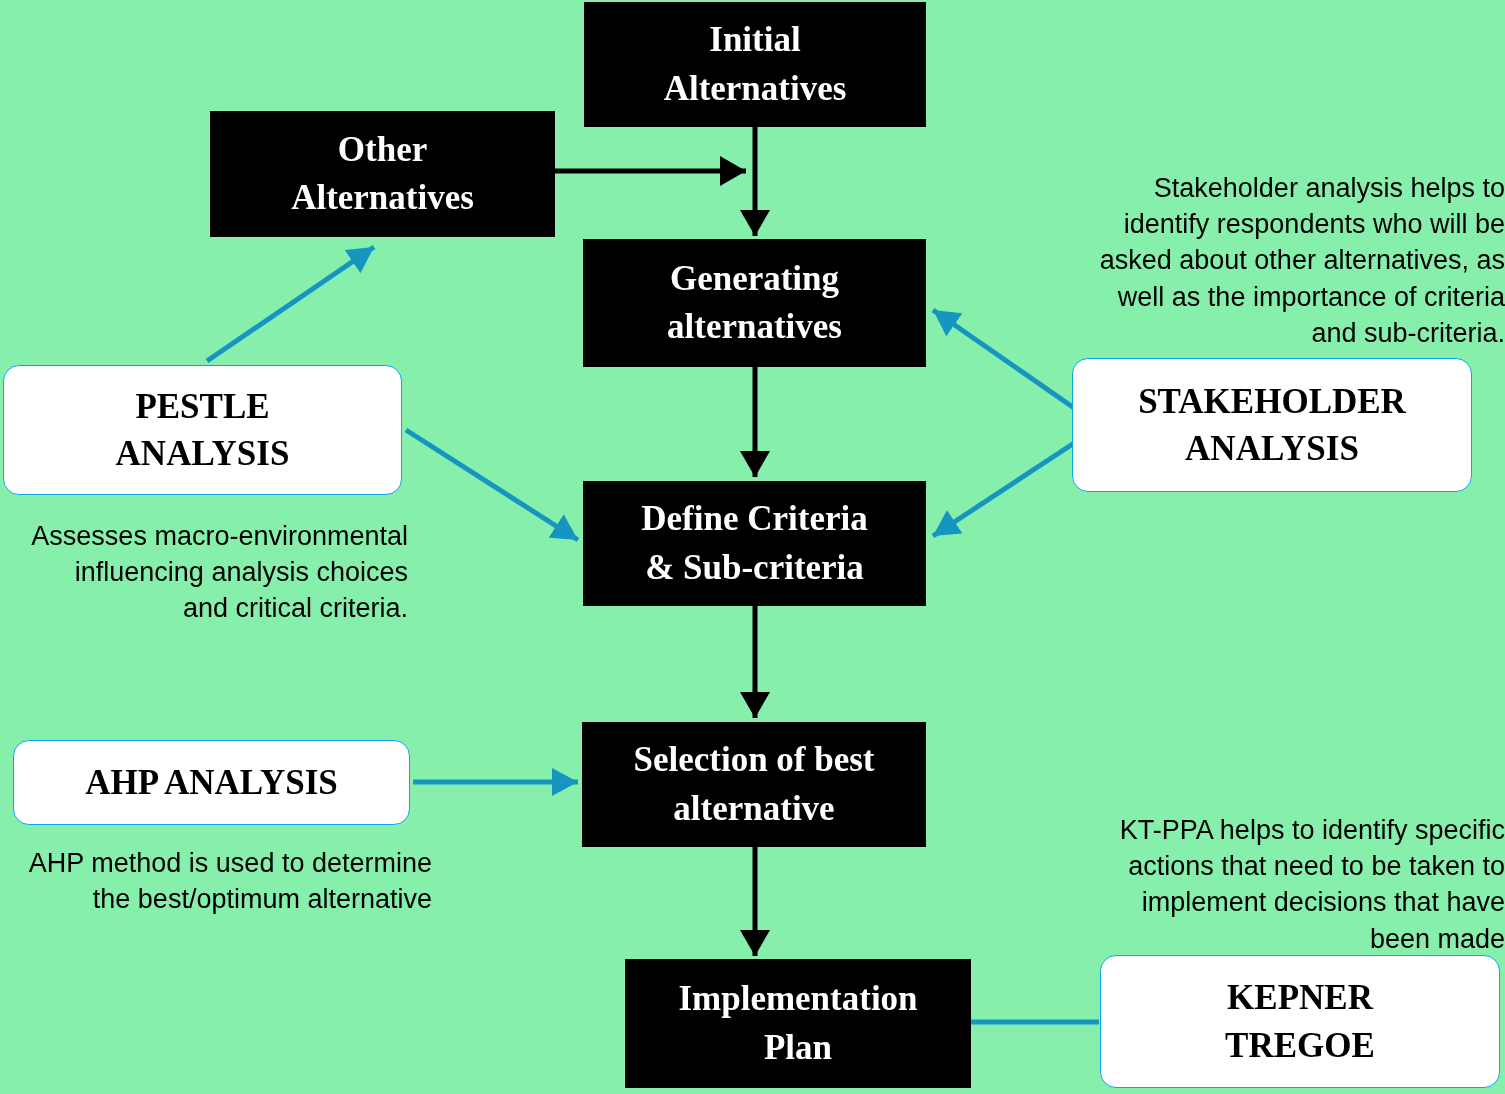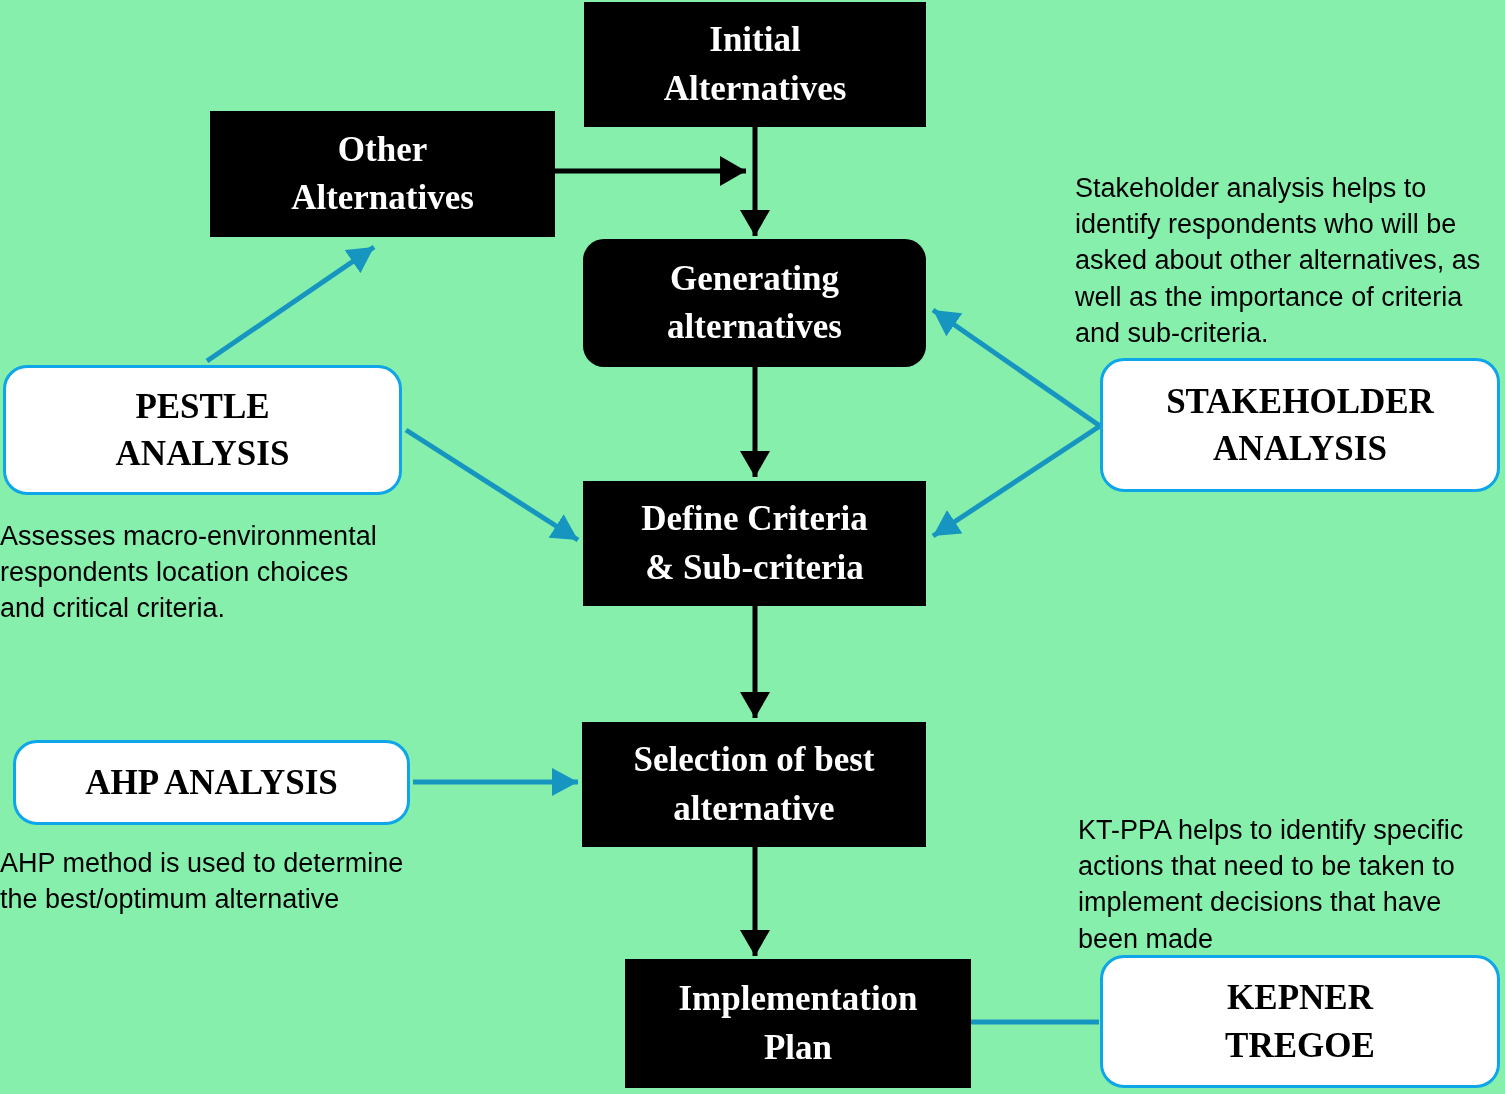--- a/index.html
+++ b/index.html
@@ -22,60 +22,60 @@
     text-align: center;
     font-weight: bold;
     font-size: 35px;
     line-height: 1.38;
     white-space: pre-line;
     font-family: "Liberation Serif", serif;
   }
   .mnode {
     position: absolute;
     background: #ffffff;
-    border: 3px solid #0ea5e9;
-    border-radius: 24px;
+    border: 1px solid #0ea5e9;
+    border-radius: 16px;
     color: #000000;
     display: flex;
     align-items: center;
     justify-content: center;
     text-align: center;
     font-weight: bold;
     font-size: 35px;
     line-height: 1.35;
     white-space: pre-line;
     font-family: "Liberation Serif", serif;
   }
   .desc {
     position: absolute;
     color: #000000;
-    text-align: left;
+    text-align: right;
     font-family: "Liberation Sans", sans-serif;
     font-size: 27px;
     line-height: 1.34;
     white-space: pre-line;
   }
   svg.arrows {
     position: absolute;
     left: 0; top: 0;
     width: 1505px; height: 1094px;
     pointer-events: none;
   }
 
   
   .n-initial        { left: 584px; top: 2px;   width: 342px; height: 125px; }
   .n-other          { left: 210px; top: 111px; width: 345px; height: 126px; text-align: center; }
-  .n-generating     { left: 583px; top: 239px; width: 343px; height: 128px; border-radius: 21px; }
+  .n-generating     { left: 583px; top: 239px; width: 343px; height: 128px; }
   .n-define         { left: 583px; top: 481px; width: 343px; height: 125px; }
   .n-selection      { left: 582px; top: 722px; width: 344px; height: 125px; }
   .n-implementation { left: 582px; top: 959px; width: 346px; height: 129px; margin-left: 43px; }
 
   
   .n-pestle      { left: 3px;    top: 365px; width: 399px; height: 130px; }
-  .n-stakeholder { left: 1100px; top: 358px; width: 400px; height: 134px; }
+  .n-stakeholder { left: 1072px; top: 358px; width: 400px; height: 134px; }
   .n-ahp         { left: 13px;   top: 740px; width: 397px; height: 85px;  }
   .n-kepner      { left: 1100px; top: 955px; width: 400px; height: 133px; }
 
   
   .d-stakeholder { left: 1075px; top: 170px; width: 430px; }
   .d-pestle      { left: 0px;    top: 518px; width: 408px; }
   .d-ahp         { left: 0px;    top: 845px; width: 432px; }
   .d-kepner      { left: 1078px; top: 812px; width: 427px; }
 </style>
 </head>
@@ -127,21 +127,21 @@
   <div class="mnode n-ahp">AHP ANALYSIS</div>
   <div class="mnode n-kepner">KEPNER
 TREGOE</div>
 
   <div class="desc d-stakeholder">Stakeholder analysis helps to
 identify respondents who will be
 asked about other alternatives, as
 well as the importance of criteria
 and sub-criteria.</div>
   <div class="desc d-pestle">Assesses macro-environmental
-respondents location choices
+influencing analysis choices
 and critical criteria.</div>
   <div class="desc d-ahp">AHP method is used to determine
 the best/optimum alternative</div>
   <div class="desc d-kepner">KT-PPA helps to identify specific
 actions that need to be taken to
 implement decisions that have
 been made</div>
 
 </div>
 

